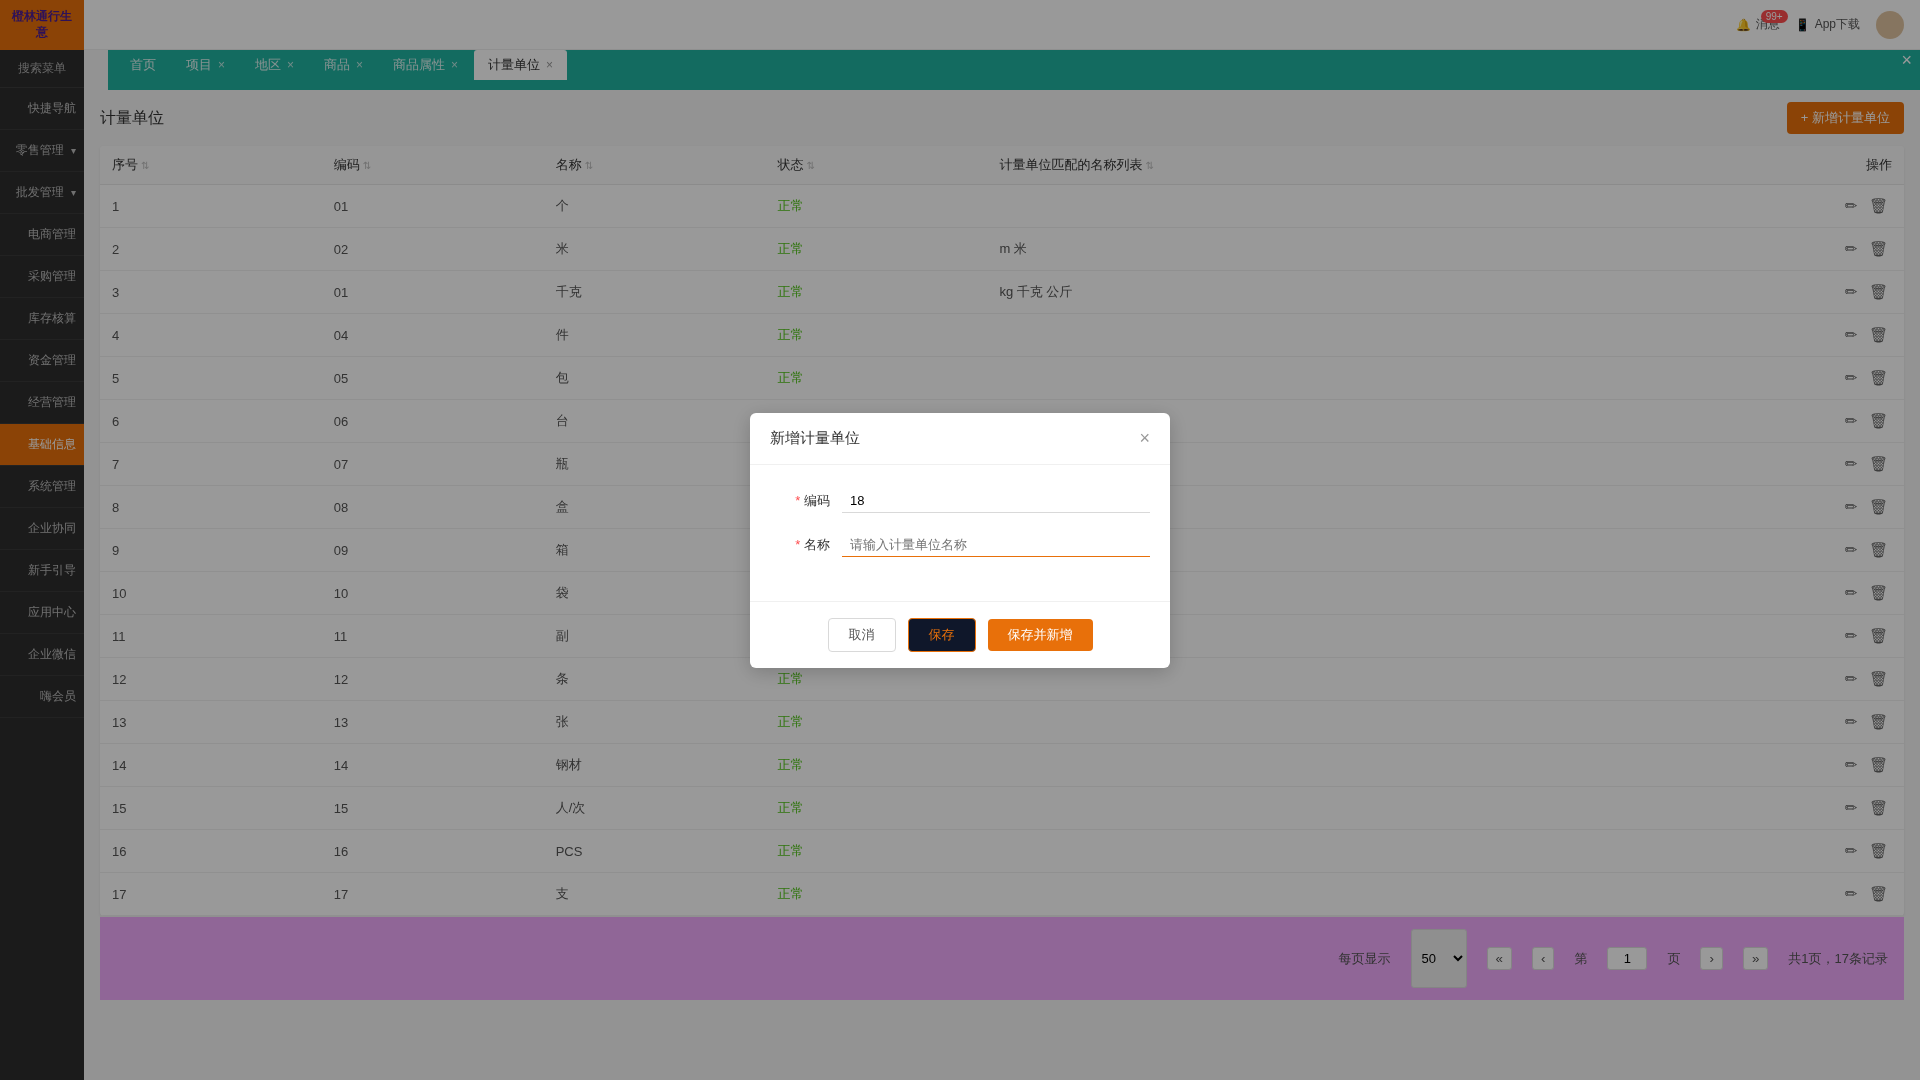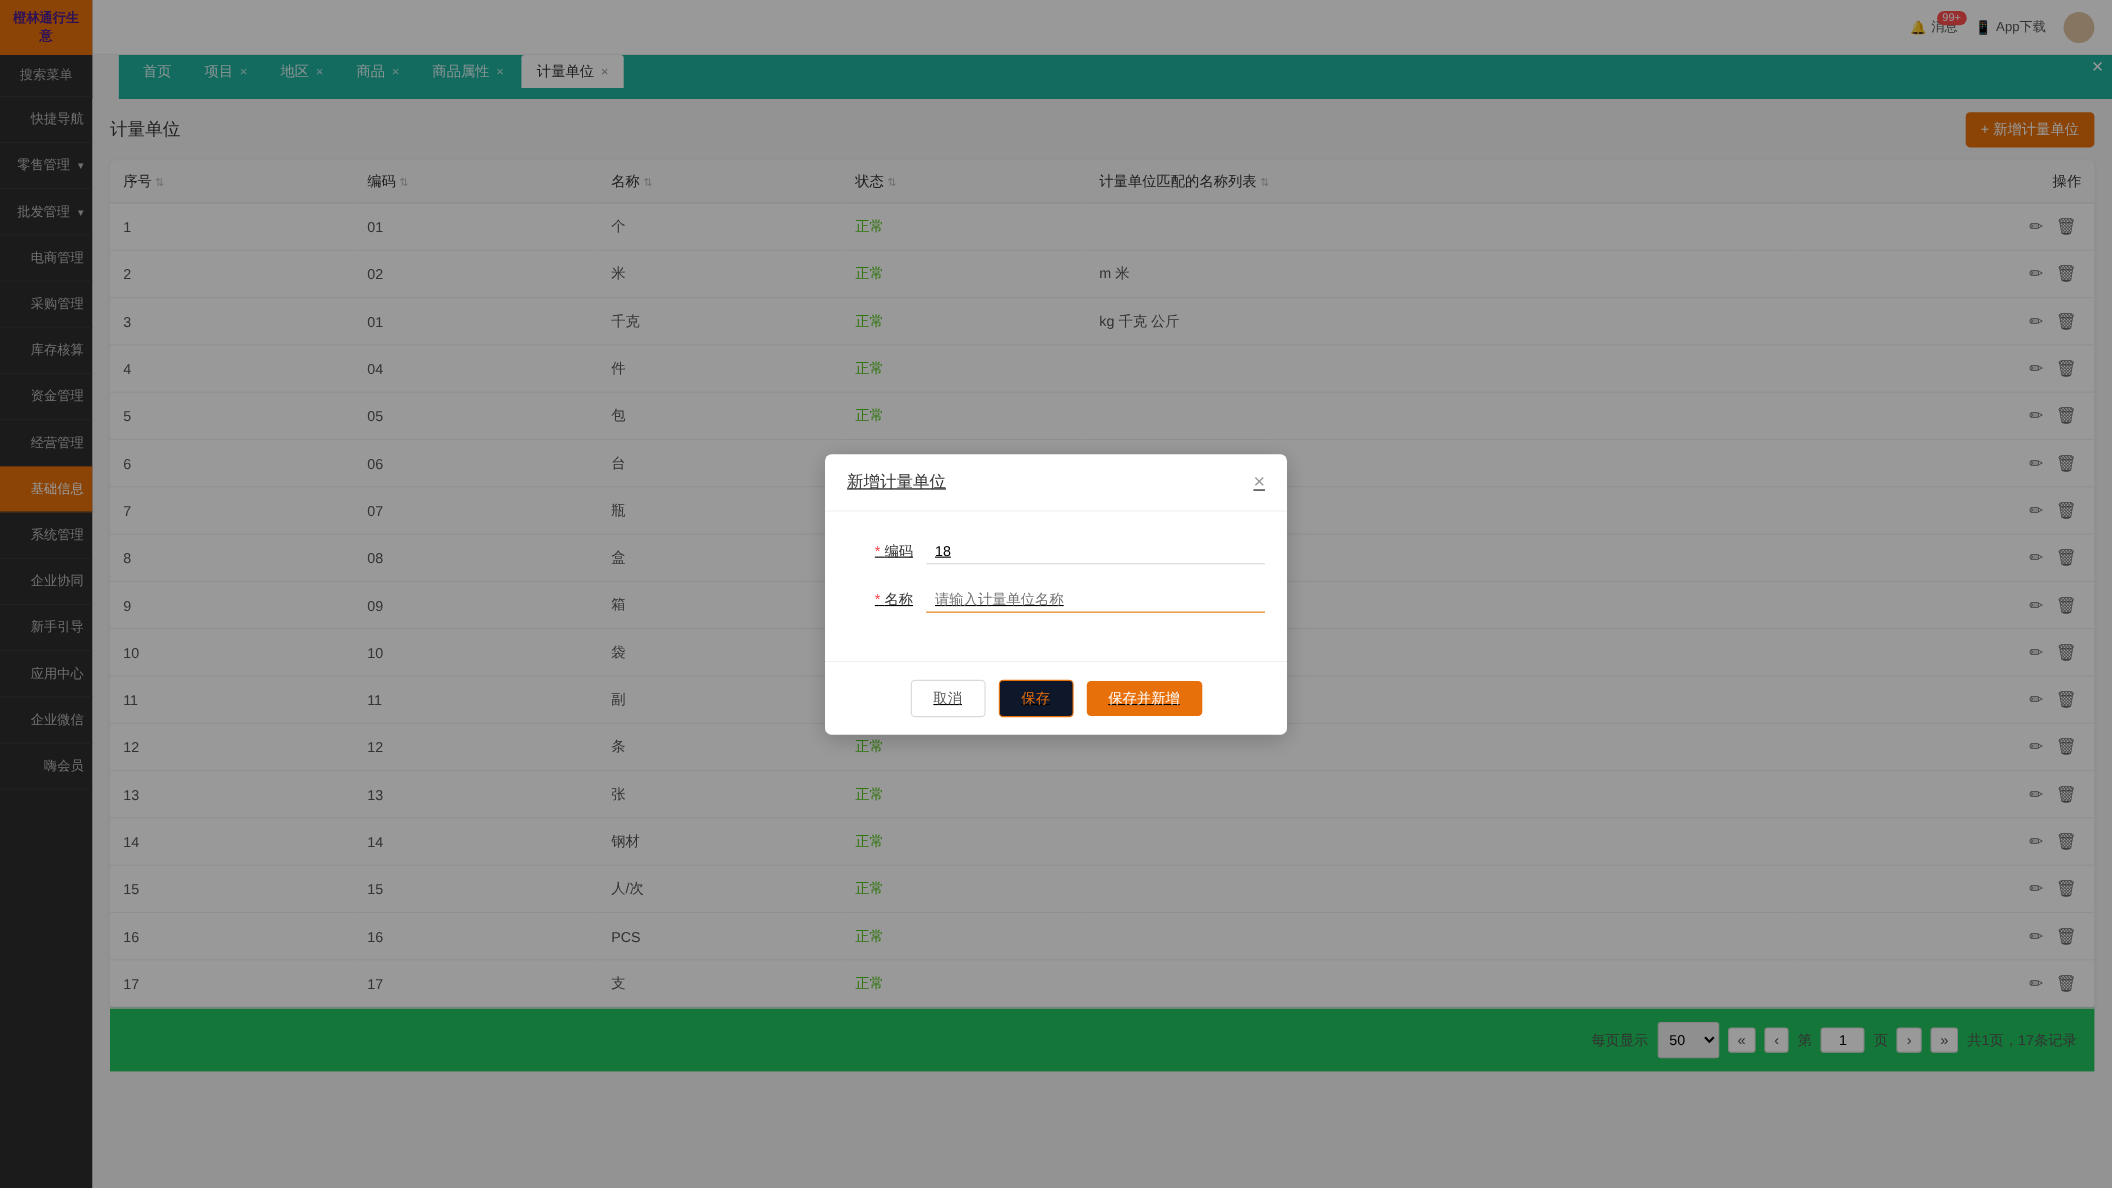--- a/index.html
+++ b/index.html
@@ -41,28 +41,28 @@
     
     .table-wrap { background: white; border-radius: 4px; overflow: hidden; box-shadow: 0 1px 3px rgba(0,0,0,0.08); }
     table { width: 100%; border-collapse: collapse; }
     th { background: #fafafa; border-bottom: 1px solid #e8e8e8; padding: 10px 12px; text-align: left; font-weight: 500; color: #333; font-size: 13px; white-space: nowrap; }
     td { padding: 10px 12px; border-bottom: 1px solid #f0f0f0; color: #555; font-size: 13px; }
     .status-normal { color: #52c41a; }
     .sort-icon { color: #bbb; font-size: 10px; margin-left: 3px; }
     .action-btn { background: none; border: none; cursor: pointer; color: #666; padding: 2px 4px; font-size: 15px; }
 
     
-    .pagination { padding: 12px 16px; background: #22c55e; border-top: 1px solid #f0f0f0; display: flex; align-items: center; justify-content: flex-end; gap: 8px; font-size: 13px; color: #555; }
-    .pagination select { border: 1px solid #ddd; border-radius: 3px; padding: 7px 6px; font-size: 13px; }
+    .pagination { padding: 12px 16px; background: #f0abfc; border-top: 1px solid #f0f0f0; display: flex; align-items: center; justify-content: flex-end; gap: 20px; font-size: 13px; color: #555; }
+    .pagination select { border: 1px solid #ddd; border-radius: 3px; padding: 20px 6px; font-size: 13px; }
     .pagination-btn { border: 1px solid #ddd; background: white; padding: 3px 8px; border-radius: 3px; cursor: pointer; color: #555; }
     .pagination-btn:disabled { color: #ccc; cursor: not-allowed; }
     .page-input { border: 1px solid #ddd; border-radius: 3px; padding: 3px 6px; width: 40px; text-align: center; font-size: 13px; }
 
     
-    .overlay { position: fixed; top: 0; left: 0; width: 100%; height: 100%; background: rgba(0,0,0,0.4); z-index: 100; display: flex; align-items: center; justify-content: center; text-decoration: underline; }
+    .overlay { position: fixed; top: 0; left: 0; width: 100%; height: 100%; background: rgba(0,0,0,0.4); z-index: 100; display: flex; align-items: center; justify-content: center; }
     .modal { background: white; border-radius: 6px; width: 420px; box-shadow: 0 4px 20px rgba(0,0,0,0.2); }
     .modal-header { padding: 16px 20px; border-bottom: 1px solid #f0f0f0; display: flex; align-items: center; justify-content: space-between; }
     .modal-title { font-size: 15px; font-weight: 500; color: #333; }
     .modal-close { background: none; border: none; cursor: pointer; color: #999; font-size: 18px; line-height: 1; }
     .modal-body { padding: 24px 20px; }
     .form-row { display: flex; align-items: center; margin-bottom: 20px; }
     .form-label { width: 60px; text-align: right; color: #333; font-size: 13px; margin-right: 12px; flex-shrink: 0; }
     .required::before { content: "* "; color: #ff4d4f; }
     .form-input { flex: 1; border: none; border-bottom: 1px solid #d9d9d9; padding: 4px 8px; font-size: 13px; outline: none; }
     .form-input.active-input { border-bottom-color: #e8700a; }

